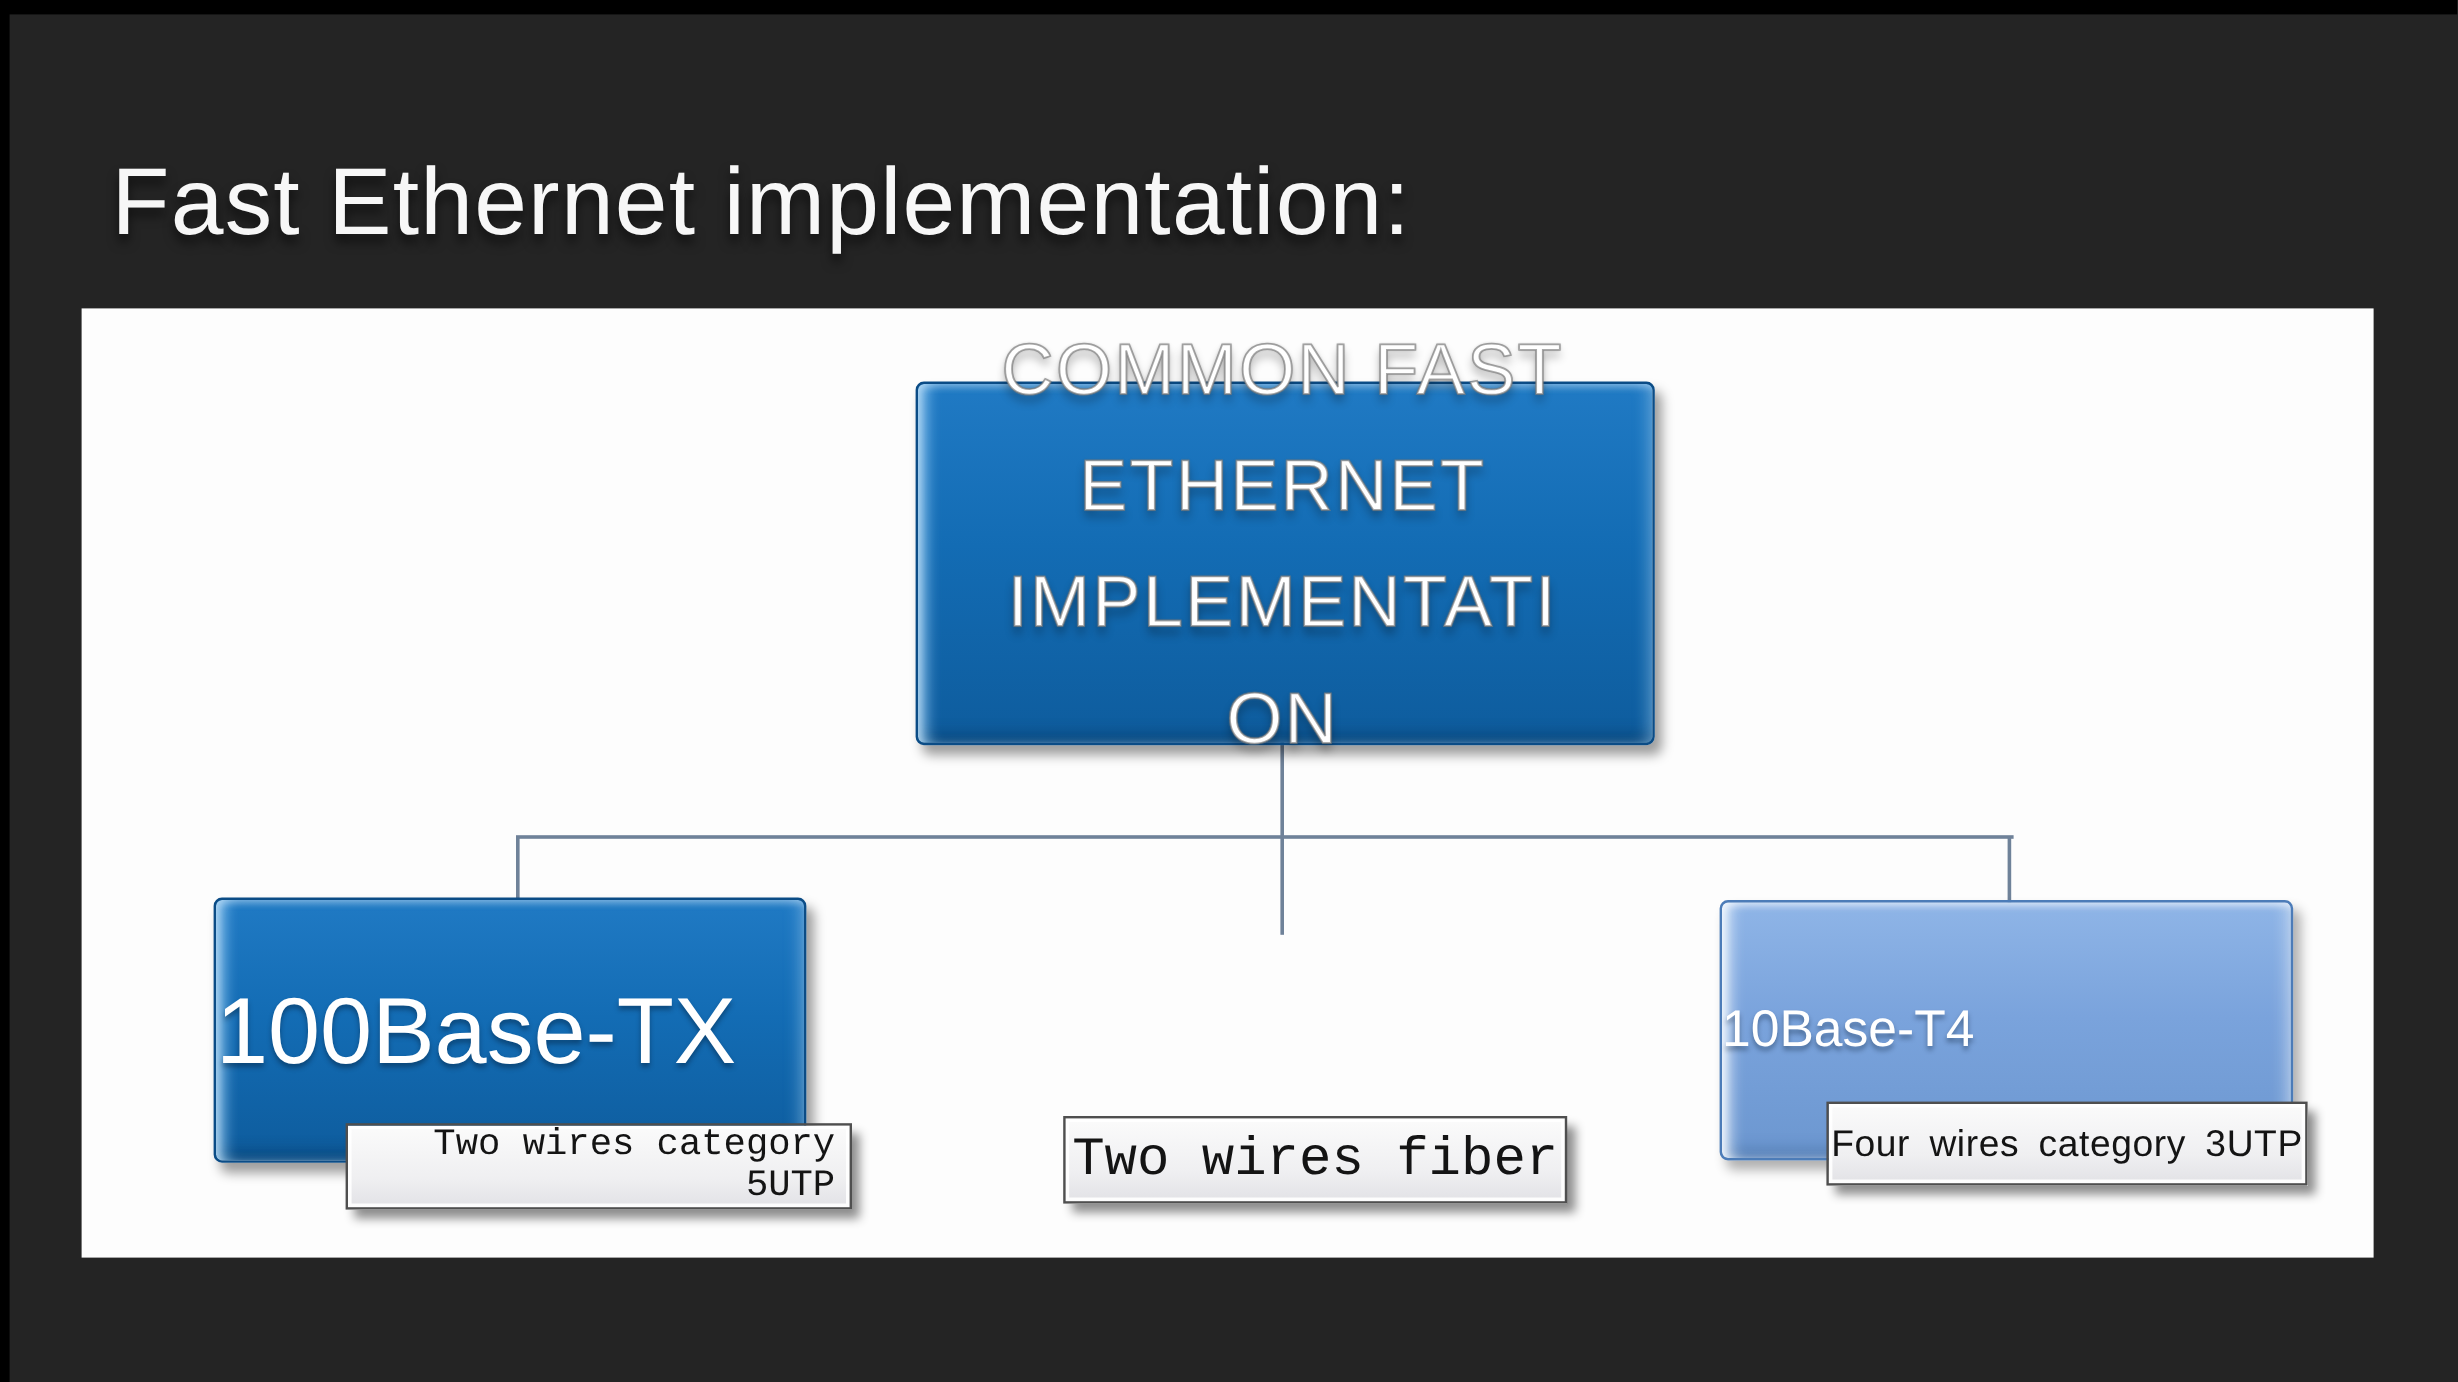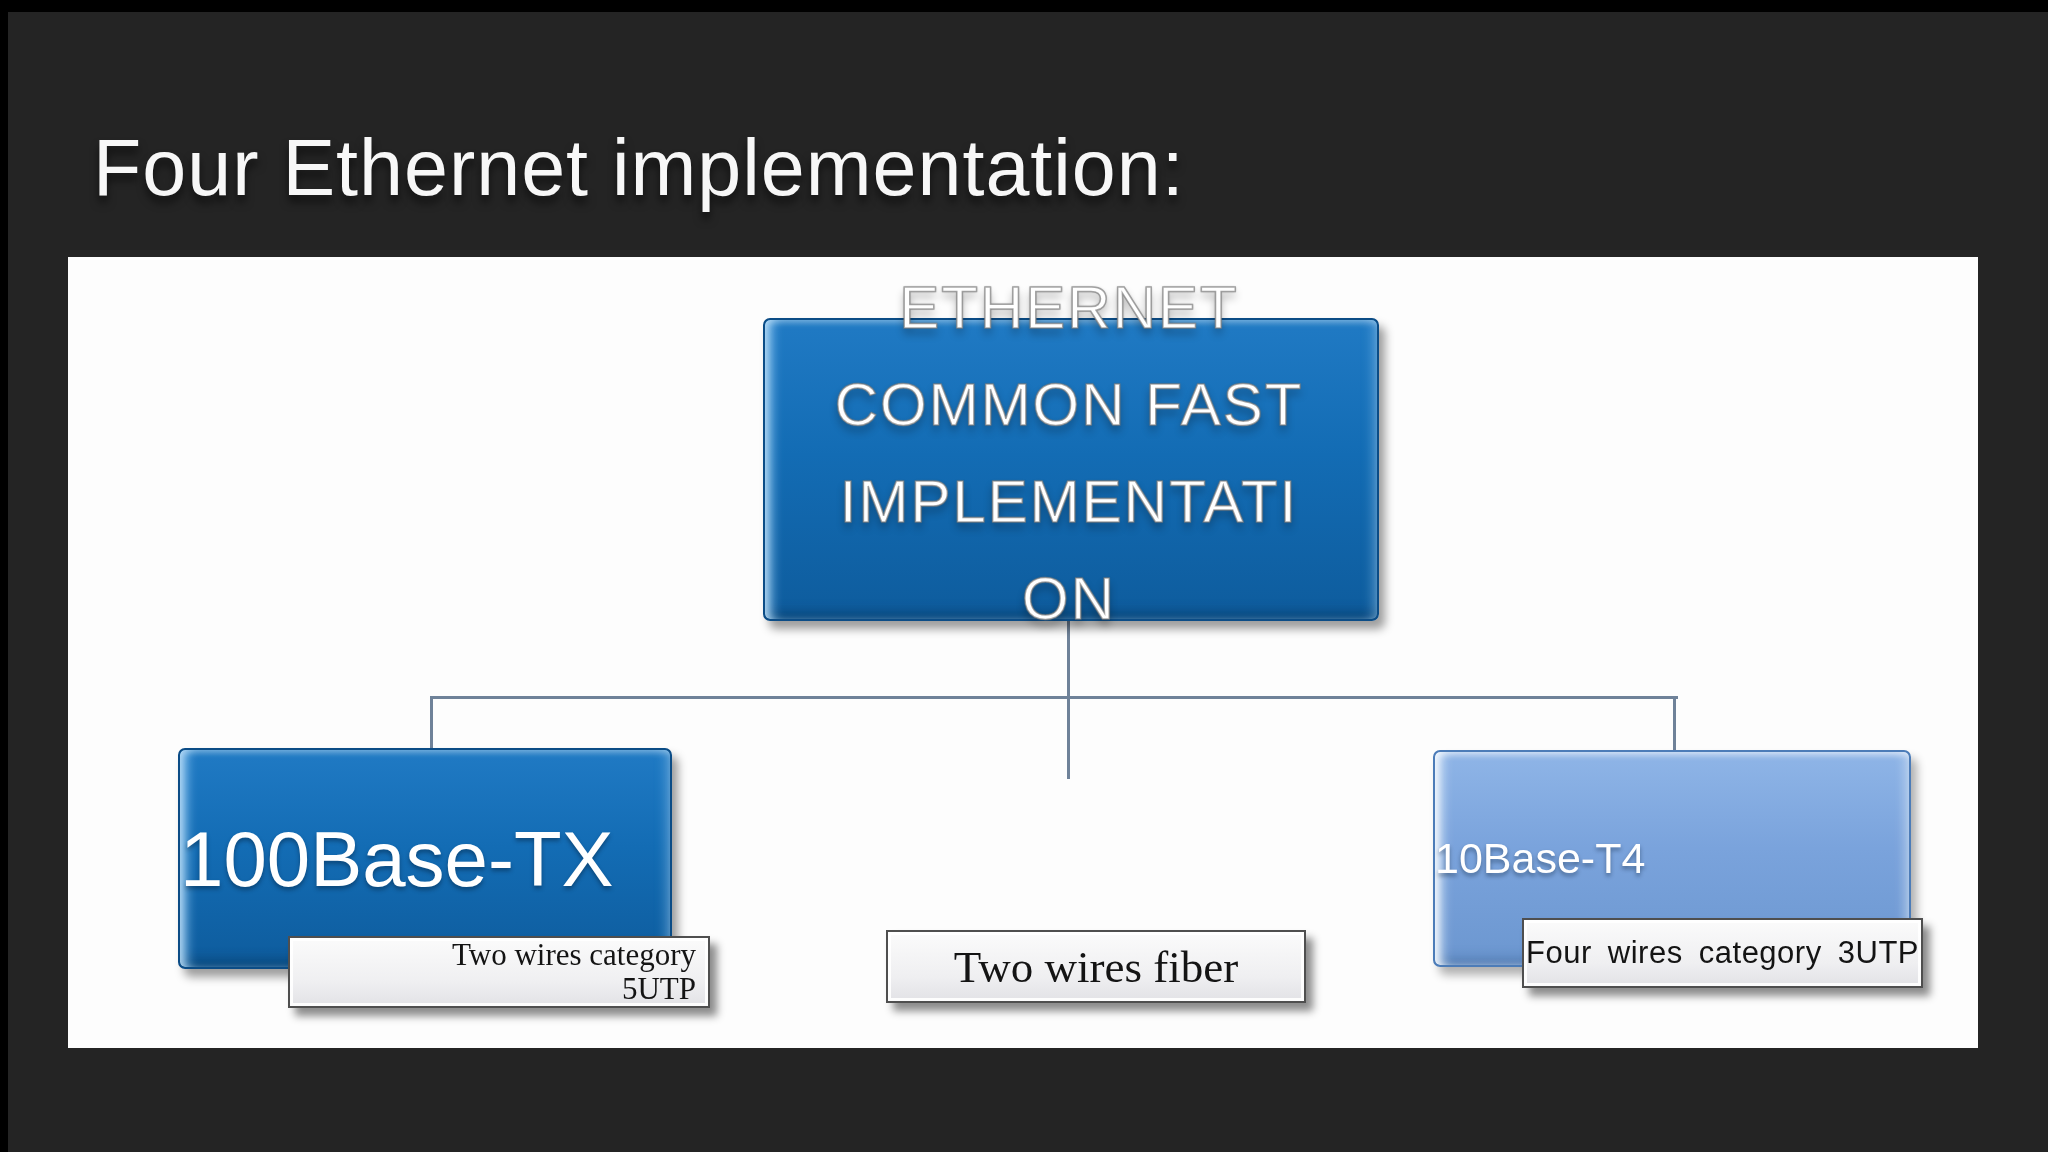--- a/index.html
+++ b/index.html
@@ -66,48 +66,48 @@
   }
 
   
   .note{
     position:absolute;display:flex;align-items:center;
     background:linear-gradient(180deg,#fbfbfb 0%,var(--note-background,#efeff1) 65%,#e2e2e6 100%);
     border:2px solid var(--note-border,#4f4f4f);
     box-shadow:7px 8px 8px rgba(0,0,0,0.45),inset 0 0 0 3px rgba(255,255,255,0.9);
     color:#141414;box-sizing:border-box;
   }
-  .note.serif{font-family:Liberation Serif, serif;}
+  .note.serif{font-family:Liberation Mono, monospace;}
   .note-tx{left:220px;top:679px;width:422px;height:72px;justify-content:flex-end;
     text-align:right;font-size:31px;line-height:34px;padding-right:12px;}
   .note-fx{left:818px;top:673px;width:420px;height:73px;justify-content:center;
     font-size:45px;align-items:center;}
   .note-t4{left:1454px;top:661px;width:401px;height:70px;justify-content:center;
     font-size:31px;word-spacing:7px;letter-spacing:0.5px;}
 </style>
 </head>
 <body>
 
 <div class="screen">
   <div class="bar-top"></div>
   <div class="bar-left"></div>
 
-  <h1 class="slide-title">Four Ethernet implementation:</h1>
+  <h1 class="slide-title">Fast Ethernet implementation:</h1>
 
   <div class="slide">
 
     <div class="conn v" style="left:999px;top:359px;height:163px"></div>
     <div class="conn h" style="left:362px;top:439px;width:1248px"></div>
     <div class="conn v" style="left:362px;top:440px;height:53px"></div>
     <div class="conn v" style="left:1605px;top:440px;height:55px"></div>
 
     <div class="node dark" style="left:695px;top:61px;width:612px;height:299px"></div>
     <div class="root-text">
+      <div>COMMON FAST</div>
       <div>ETHERNET</div>
-      <div>COMMON FAST</div>
       <div>IMPLEMENTATI</div>
       <div>ON</div>
     </div>
 
     <div class="node dark" style="left:110px;top:491px;width:490px;height:217px">
       <span class="node-label" style="font-size:78px">100Base-TX</span>
     </div>
 
 
     <div class="node light" style="left:1365px;top:493px;width:474px;height:213px">

